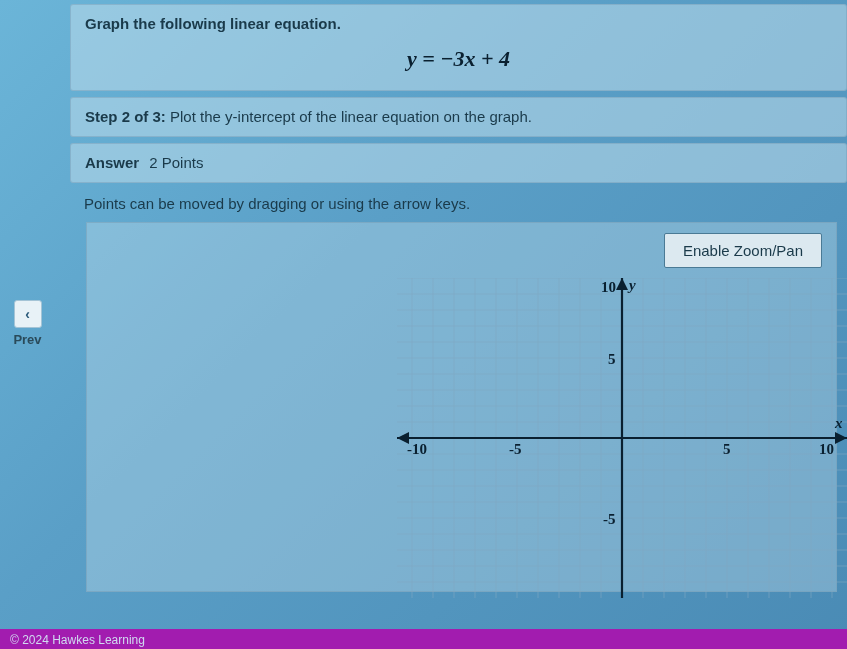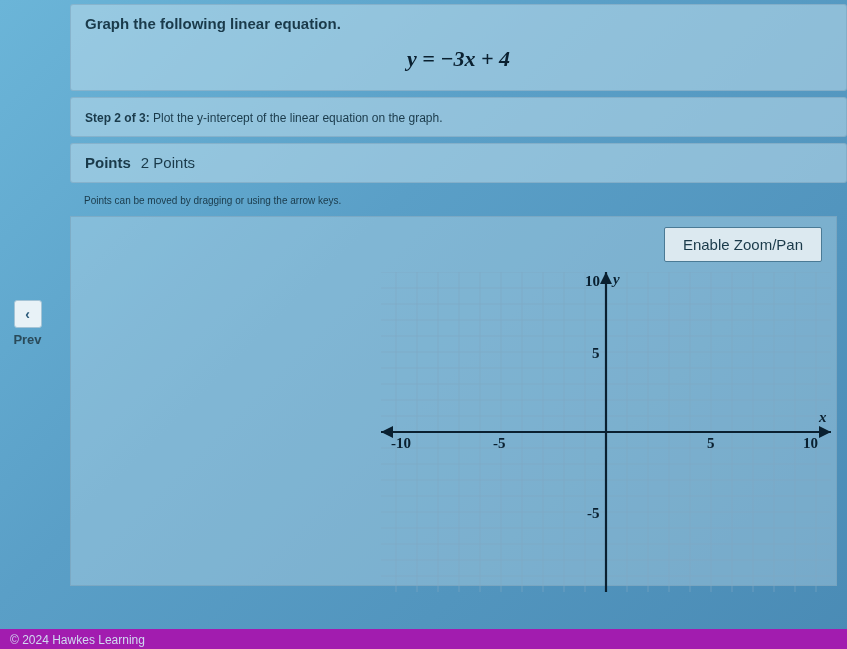--- a/index.html
+++ b/index.html
@@ -70,37 +70,37 @@
   .equation {
     text-align: center;
     font-family: "Cambria Math", "Times New Roman", serif;
     font-size: 22px;
     font-style: italic;
     font-weight: 600;
     color: #0a2030;
     margin: 14px 0 4px 0;
   }
   .step-line {
-    font-size: 12px;
+    font-size: 15px;
     color: #1a3a4a;
   }
   .step-line b { font-weight: 700; }
   .answer-line {
     font-size: 15px;
     color: #1a3a4a;
   }
   .answer-line b { font-weight: 700; margin-right: 10px; }
   .hint {
-    font-size: 10px;
+    font-size: 15px;
     color: #1a3a4a;
     padding: 6px 14px 4px 14px;
   }
   .graph-area {
     position: relative;
-    margin: 6px 10px 0 0;
+    margin: 6px 10px 0 16px;
     border: 1px solid rgba(120,160,185,0.6);
     background: rgba(200,225,238,0.35);
     height: 370px;
   }
   .zoom-btn {
     position: absolute;
     top: 10px;
     right: 14px;
     border: 1px solid #4a7a95;
     background: #dce9f0;
@@ -145,21 +145,21 @@
   </div>
 
   <div class="panel">
     <span class="step-line">
       <b>Step 2 of 3:</b><span> Plot the y-intercept of the linear equation on the graph.</span>
     </span>
   </div>
 
   <div class="panel">
     <span class="answer-line">
-      <b>Points</b><span>2 Points</span>
+      <b>Answer</b><span>2 Points</span>
     </span>
   </div>
 
   <div class="hint">Points can be moved by dragging or using the arrow keys.</div>
 
   <div class="graph-area">
     <button class="zoom-btn">Enable Zoom/Pan</button>
 
     <svg class="graph-svg" width="450" height="320">
 

